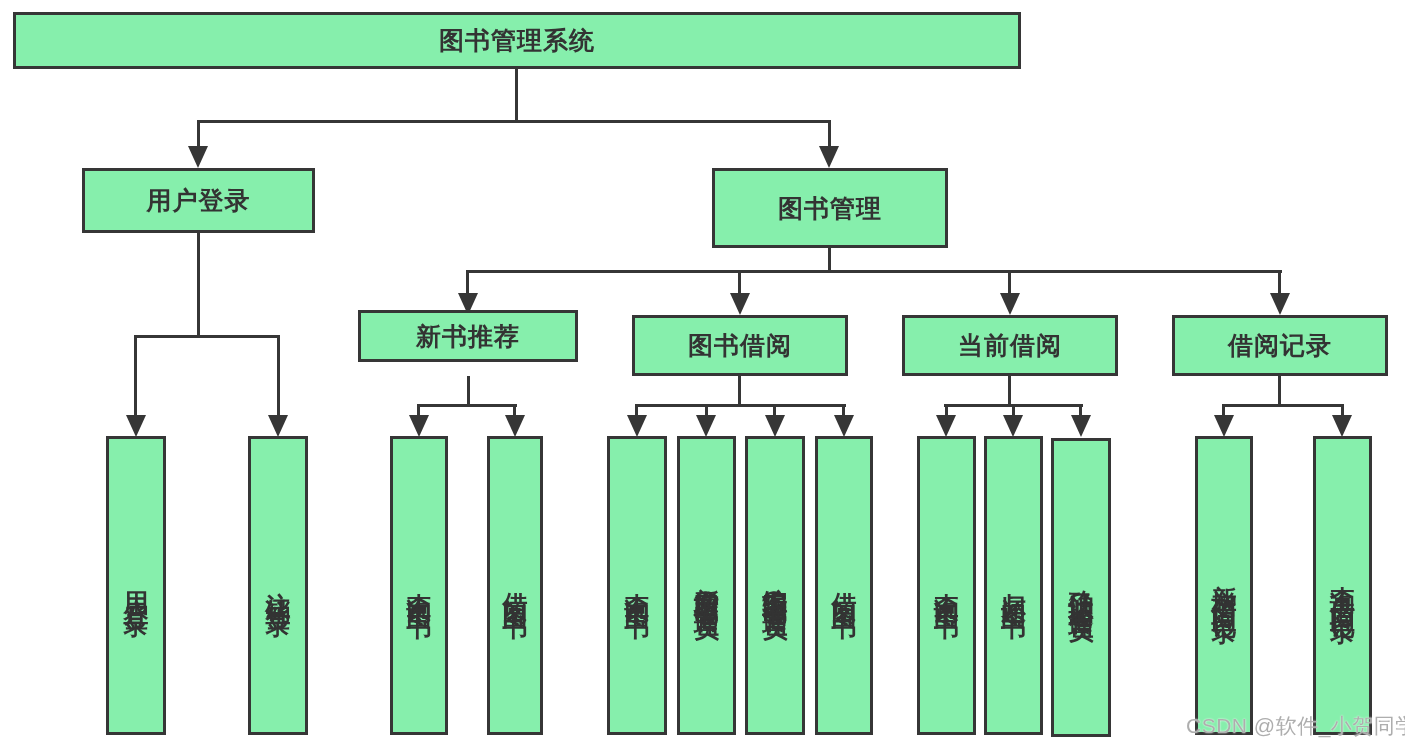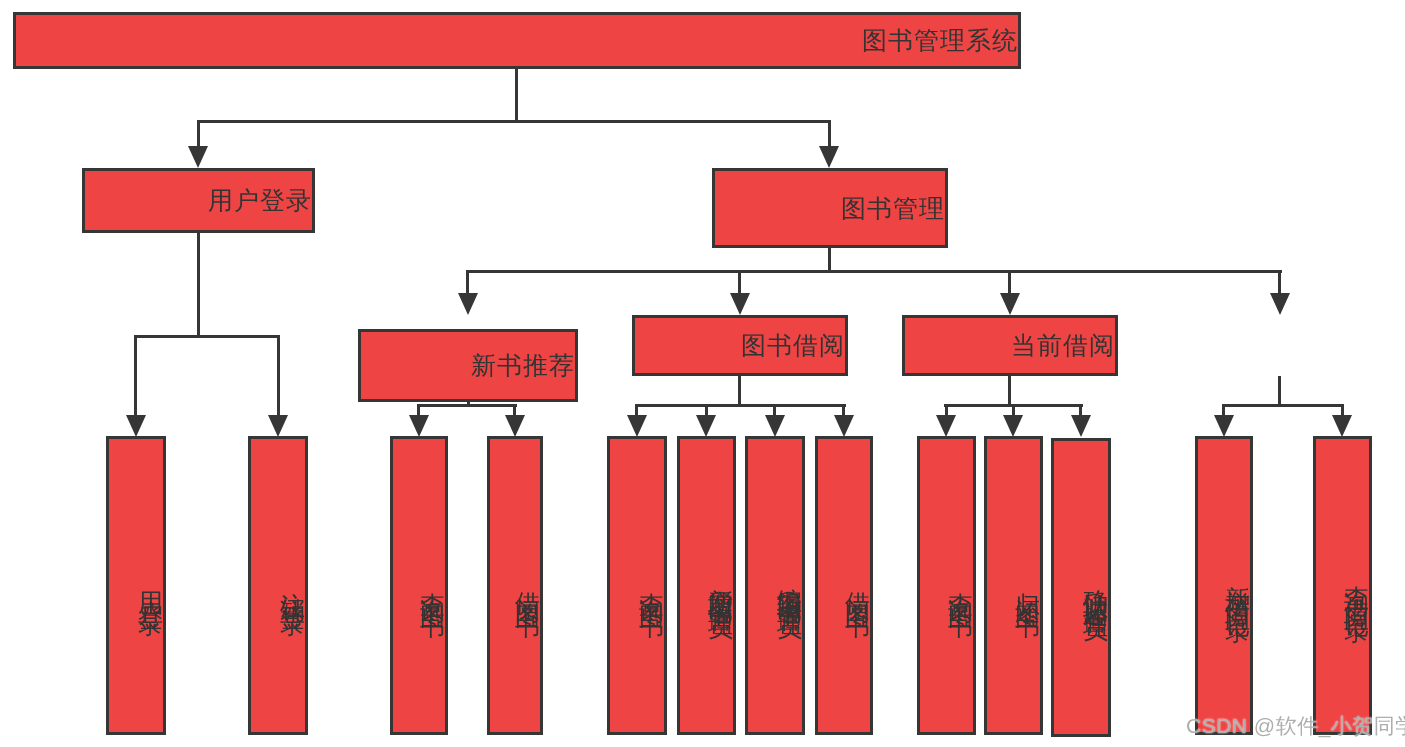--- a/index.html
+++ b/index.html
@@ -9,24 +9,25 @@
     height: 747px;
     background: #ffffff;
     font-family: "Liberation Sans", sans-serif;
     overflow: hidden;
   }
   
   .hbox, .vbox {
     position: absolute;
     box-sizing: border-box;
     border: 3px solid #363636;
-    background: #ef4444;
+    background: #86efac;
     display: flex;
     align-items: center;
-    justify-content: flex-end;
+    justify-content: center;
+    font-weight: bold;
   }
   .hlabel {
     font-size: 25px;
     color: #333333;
     letter-spacing: 1px;
     white-space: nowrap;
   }
   .vlabel {
     writing-mode: vertical-lr;
     text-orientation: mixed;
@@ -140,29 +141,32 @@
     <span class="hlabel">图书管理系统</span>
   </div>
 
   <div class="hbox" style="left:82px;top:168px;width:233px;height:65px">
     <span class="hlabel">用户登录</span>
   </div>
   <div class="hbox" style="left:712px;top:168px;width:236px;height:80px">
     <span class="hlabel">图书管理</span>
   </div>
 
-  <div class="hbox" style="left:358px;top:329px;width:220px;height:73px">
+  <div class="hbox" style="left:358px;top:310px;width:220px;height:52px">
     <span class="hlabel">新书推荐</span>
   </div>
   <div class="hbox" style="left:902px;top:315px;width:216px;height:61px">
     <span class="hlabel">当前借阅</span>
   </div>
   <div class="hbox" style="left:632px;top:315px;width:216px;height:61px">
     <span class="hlabel">图书借阅</span>
   </div>
+  <div class="hbox" style="left:1172px;top:315px;width:216px;height:61px">
+    <span class="hlabel">借阅记录</span>
+  </div>
 
   <div class="vbox" style="left:106px;top:436px;width:60px;height:299px">
     <span class="vlabel">用户登录</span>
   </div>
   <div class="vbox" style="left:248px;top:436px;width:60px;height:299px">
     <span class="vlabel">注销登录</span>
   </div>
 
   <div class="vbox" style="left:390px;top:436px;width:58px;height:299px">
     <span class="vlabel">查询图书</span>

